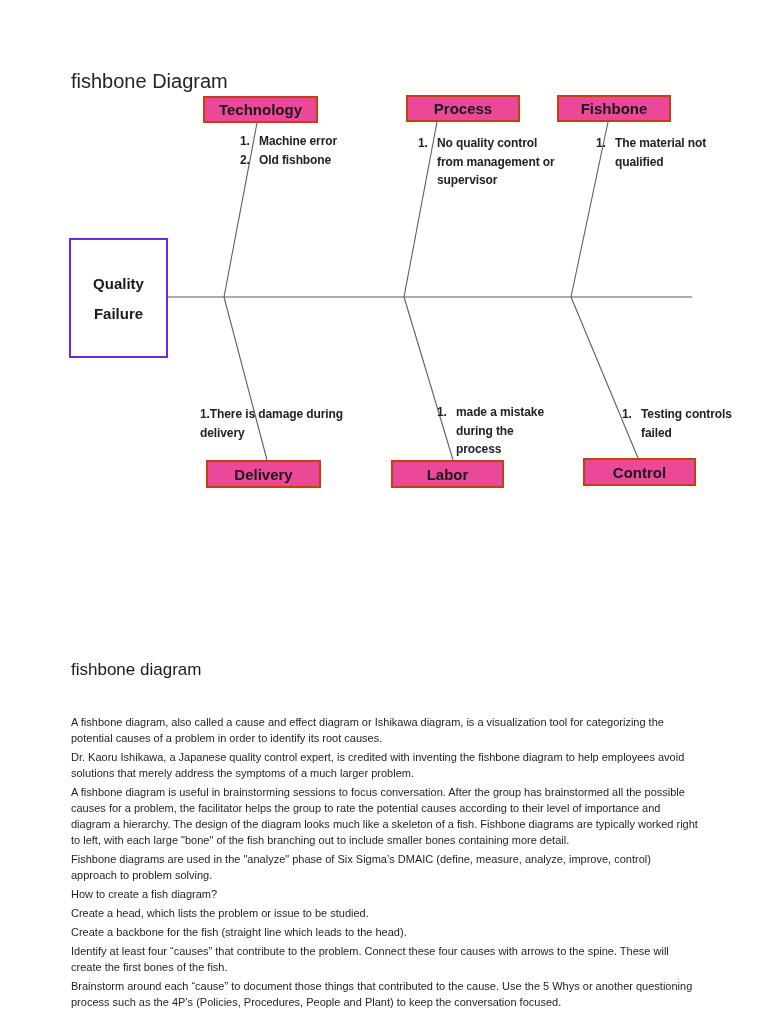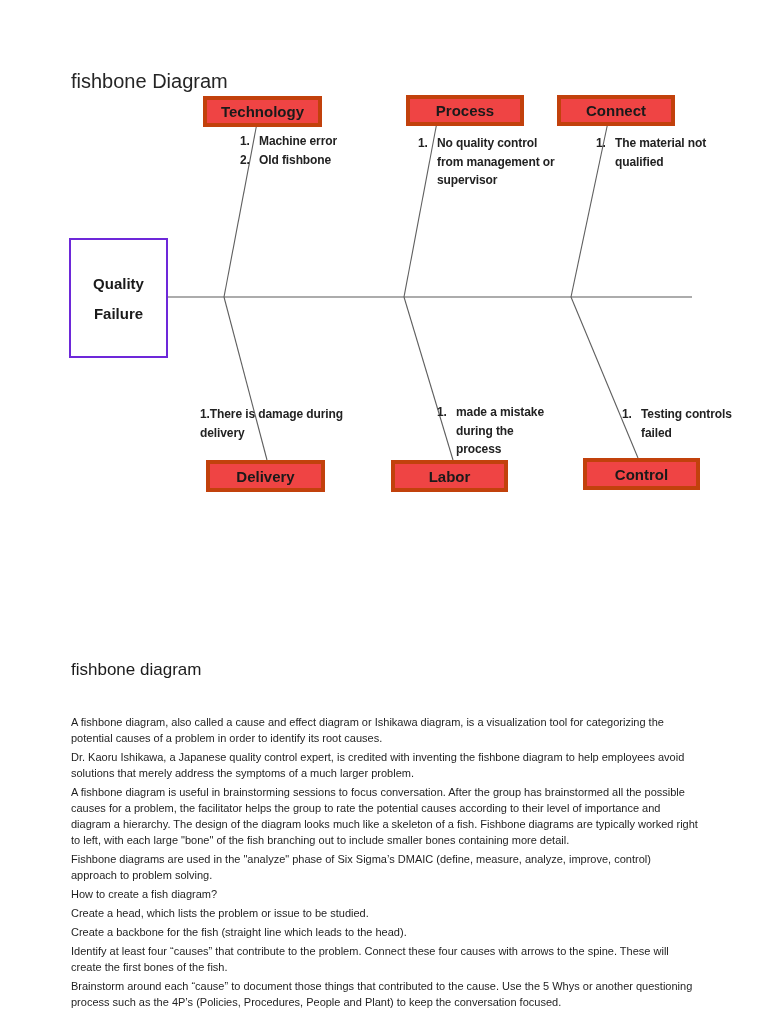--- a/index.html
+++ b/index.html
@@ -6,21 +6,21 @@
   .page {
     position:relative; width:768px; height:1024px; background:#ffffff;
     font-family:"Liberation Sans", sans-serif; color:#1f1f1f; overflow:hidden;padding-left:12px;
   }
   .abs { position:absolute; }
 
   .doc-title { left:71px; top:70px; font-size:20px; color:#252525; }
   .article-heading { left:71px; top:660px; font-size:17px; color:#1c1c1c; }
 
   .cat-box {
-    position:absolute; border:4px solid #c2410c; background:#ef4444;
+    position:absolute; border:2px solid #c2410c; background:#ec4899;
     display:flex; align-items:center; justify-content:center;
     font-size:15px; font-weight:700; color:#1a1a1a;
   }
   .effect-box {
     position:absolute; left:69px; top:238px; width:95px; height:116px;
     border:2px solid #6d28d9; background:#fff;
     display:flex; flex-direction:column; align-items:center; justify-content:center;
     gap:13px; font-size:15px; font-weight:700; color:#1a1a1a;
   }
 
@@ -60,21 +60,21 @@
     <span>Failure</span>
   </div>
 
   <div class="cat-box" style="left:203px; top:96px; width:111px; height:23px;">
     <span>Technology</span>
   </div>
   <div class="cat-box" style="left:368px; top:95px; width:110px; height:23px;margin-left:38px;">
     <span>Process</span>
   </div>
   <div class="cat-box" style="left:557px; top:95px; width:110px; height:23px;">
-    <span>Connect</span>
+    <span>Fishbone</span>
   </div>
 
   <div class="cat-box" style="left:206px; top:460px; width:111px; height:24px;">
     <span>Delivery</span>
   </div>
   <div class="cat-box" style="left:391px; top:460px; width:109px; height:24px;">
     <span>Labor</span>
   </div>
   <div class="cat-box" style="left:583px; top:458px; width:109px; height:24px;">
     <span>Control</span>

